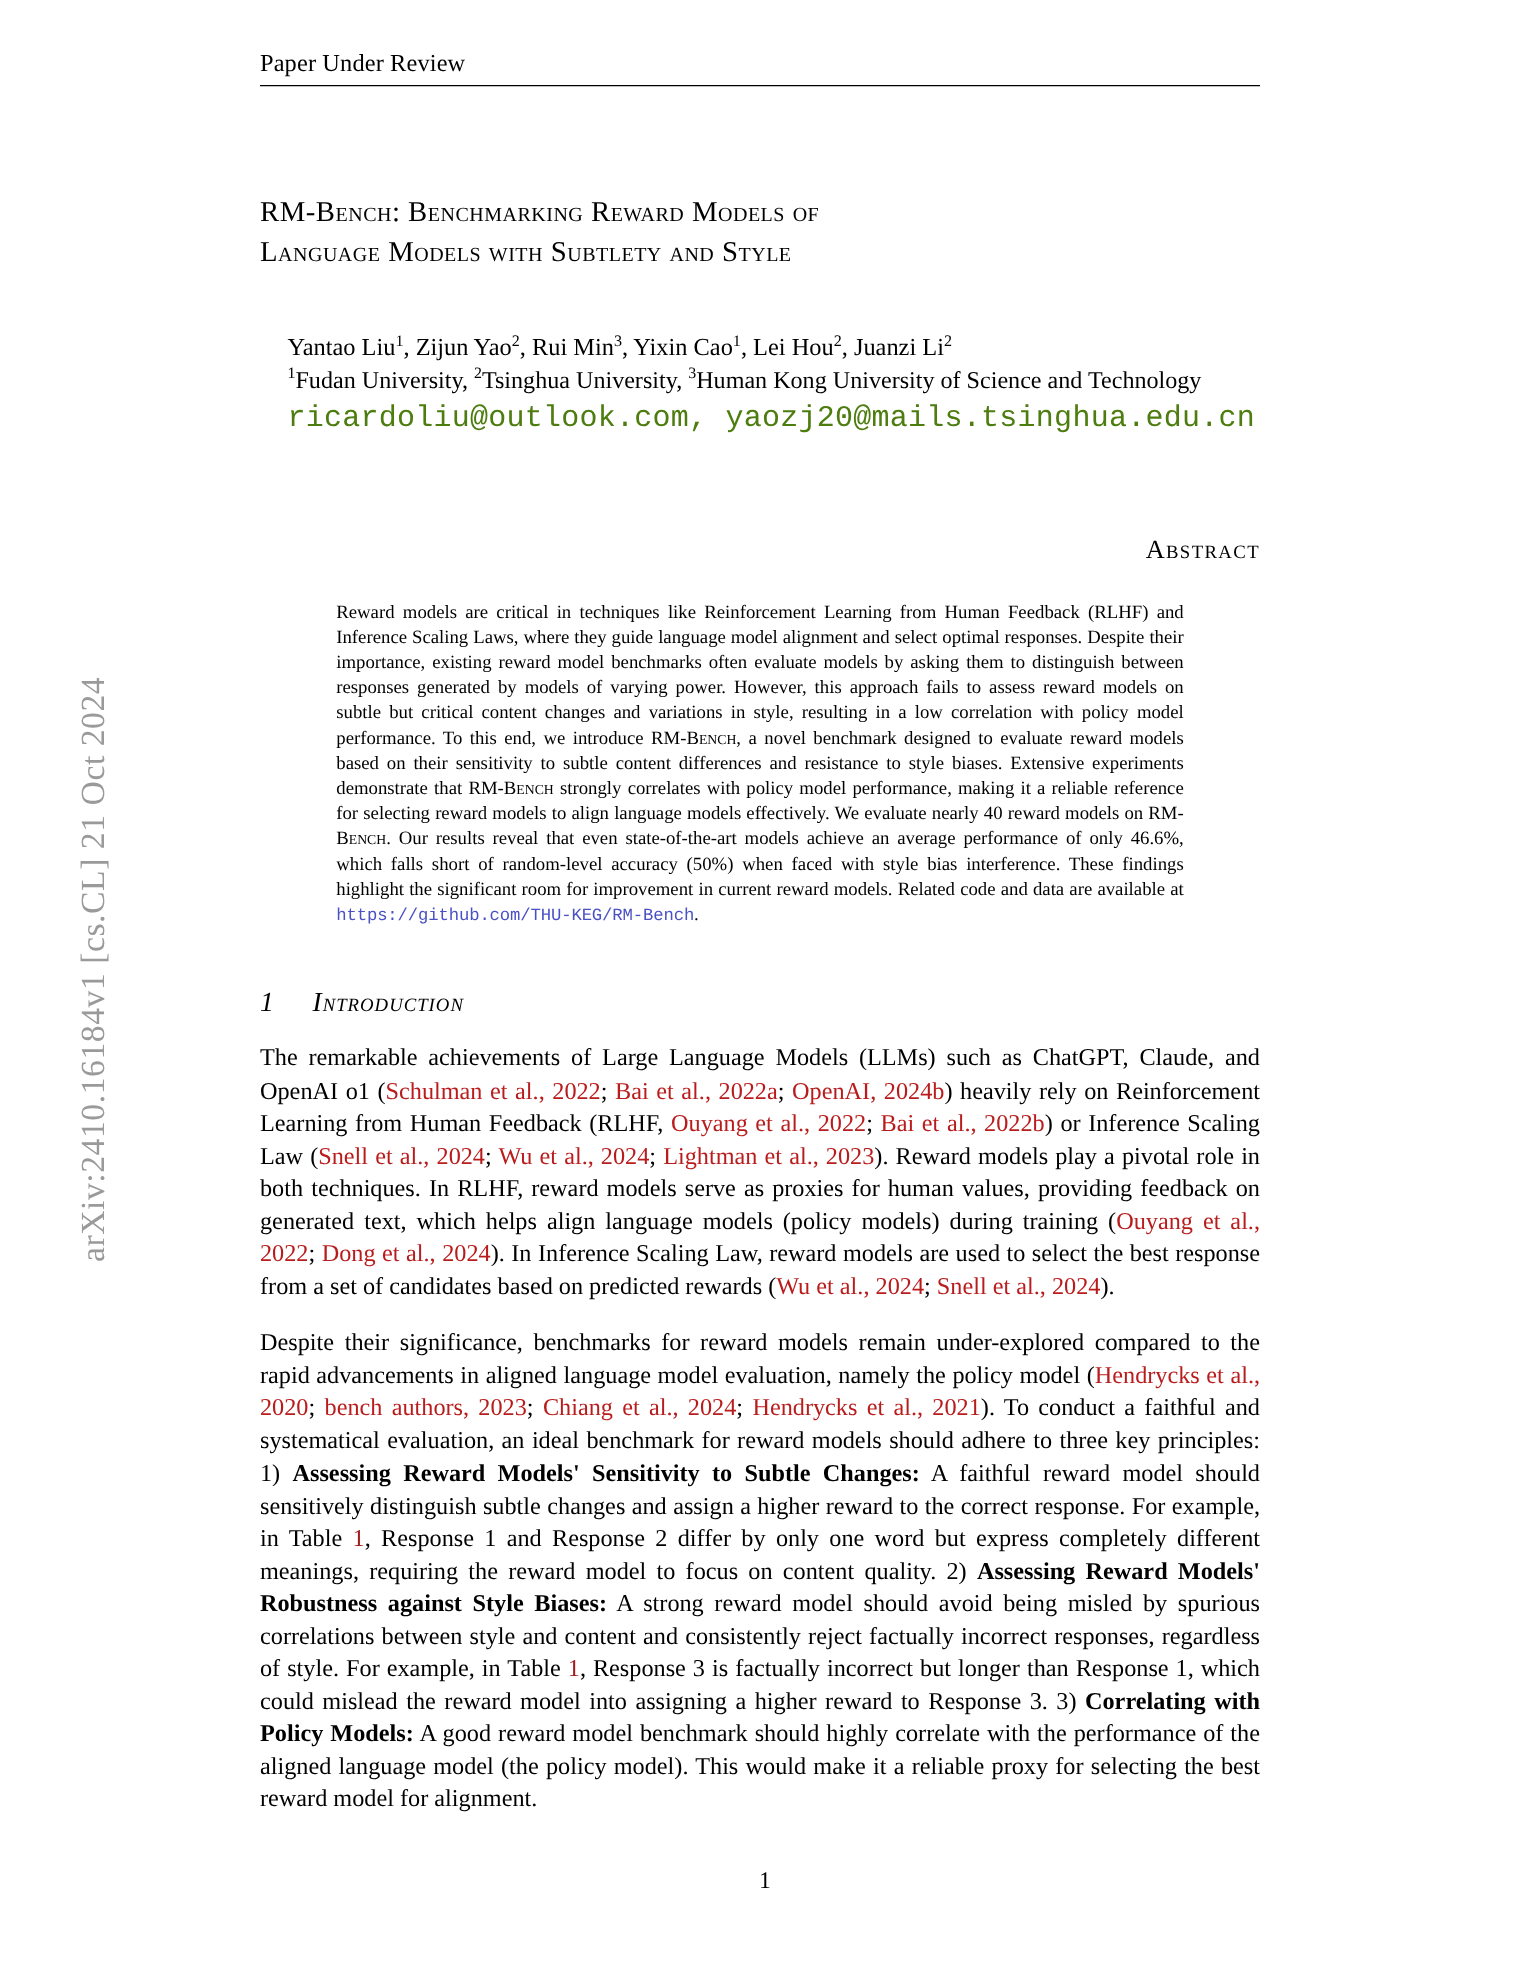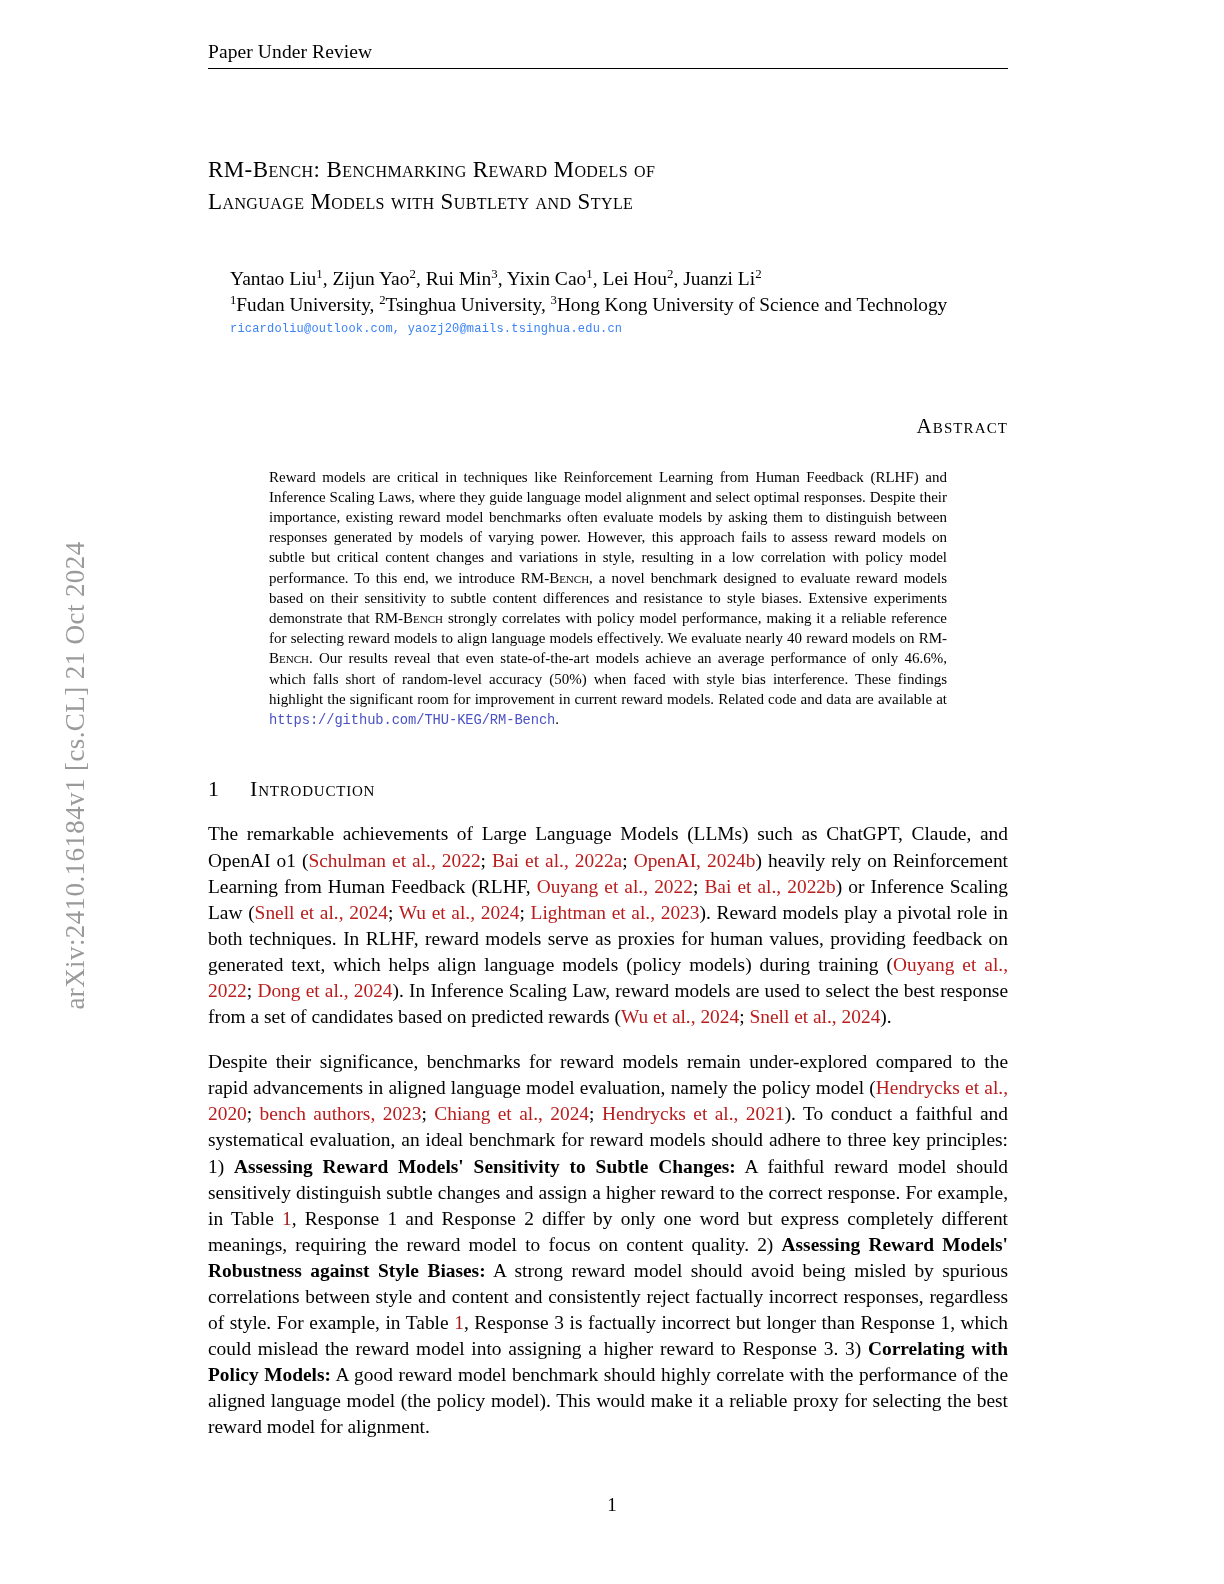--- a/index.html
+++ b/index.html
@@ -73,23 +73,23 @@
   }
   .affils {
     margin-left: 22px;
     font-size: 19.3px;
     line-height: 1.38;
   }
   .emails {
     margin-left: 22px;
     margin-top: 3px;
     font-family: "Liberation Mono", "DejaVu Sans Mono", monospace;
-    font-size: 12px;
+    font-size: 24px;
     letter-spacing: 0.2px;
-    color: #3b82f6;
+    color: #4d7c0f;
   }
   sup { font-size: 0.66em; vertical-align: super; line-height: 0; }
   
   .abstract-head {
     margin-top: 78px;
     text-align: right;
     font-variant: small-caps;
     font-size: 21px;
     letter-spacing: 1.1px;
   }
@@ -108,20 +108,21 @@
     font-size: 0.92em;
     color: #4a51c4;
     letter-spacing: -0.1px;
   }
   
   .section-head {
     margin-top: 46px;
     font-size: 22px;
     font-variant: small-caps;
     letter-spacing: 0.8px;
+    font-style: italic;
   }
   .section-head .num {
     font-variant: normal;
     display: inline-block;
     width: 42px;
   }
   .body-par {
     margin-top: 19px;
     font-size: 19.4px;
     line-height: 1.345;
@@ -160,21 +161,21 @@
 
     <div class="authors">
       <span><span>Yantao Liu</span><sup>1</sup></span>,
       <span><span>Zijun Yao</span><sup>2</sup></span>,
       <span><span>Rui Min</span><sup>3</sup></span>,
       <span><span>Yixin Cao</span><sup>1</sup></span>,
       <span><span>Lei Hou</span><sup>2</sup></span>,
       <span><span>Juanzi Li</span><sup>2</sup></span>
     </div>
 
-    <div class="affils"><sup>1</sup><span>Fudan University,</span> <sup>2</sup><span>Tsinghua University,</span> <sup>3</sup><span>Hong Kong University of Science and Technology</span></div>
+    <div class="affils"><sup>1</sup><span>Fudan University,</span> <sup>2</sup><span>Tsinghua University,</span> <sup>3</sup><span>Human Kong University of Science and Technology</span></div>
 
     <div class="emails">ricardoliu@outlook.com, yaozj20@mails.tsinghua.edu.cn</div>
 
     <div class="abstract-head">Abstract</div>
 
     <div class="abstract-body"><span>Reward models are critical in techniques like Reinforcement Learning from Human Feedback (RLHF) and Inference Scaling Laws, where they guide language model alignment and select optimal responses. Despite their importance, existing reward model benchmarks often evaluate models by asking them to distinguish between responses generated by models of varying power. However, this approach fails to assess reward models on subtle but critical content changes and variations in style, resulting in a low correlation with policy model performance. To this end, we introduce RM-</span><span class="sc">Bench</span><span>, a novel benchmark designed to evaluate reward models based on their sensitivity to subtle content differences and resistance to style biases. Extensive experiments demonstrate that RM-</span><span class="sc">Bench</span><span> strongly correlates with policy model performance, making it a reliable reference for selecting reward models to align language models effectively. We evaluate nearly 40 reward models on RM-</span><span class="sc">Bench</span><span>. Our results reveal that even state-of-the-art models achieve an average performance of only 46.6%, which falls short of random-level accuracy (50%) when faced with style bias interference. These findings highlight the significant room for improvement in current reward models. Related code and data are available at </span><span class="mono-link">https://github.com/THU-KEG/RM-Bench</span><span>.</span></div>
 
     <div class="section-head"><span class="num">1</span><span>Introduction</span></div>
 
     <div class="body-par"><span>The remarkable achievements of Large Language Models (LLMs) such as ChatGPT, Claude, and OpenAI o1 (</span><span class="cite">Schulman et al., 2022</span><span>; </span><span class="cite">Bai et al., 2022a</span><span>; </span><span class="cite">OpenAI, 2024b</span><span>) heavily rely on Reinforcement Learning from Human Feedback (RLHF, </span><span class="cite">Ouyang et al., 2022</span><span>; </span><span class="cite">Bai et al., 2022b</span><span>) or Inference Scaling Law (</span><span class="cite">Snell et al., 2024</span><span>; </span><span class="cite">Wu et al., 2024</span><span>; </span><span class="cite">Lightman et al., 2023</span><span>). Reward models play a pivotal role in both techniques. In RLHF, reward models serve as proxies for human values, providing feedback on generated text, which helps align language models (policy models) during training (</span><span class="cite">Ouyang et al., 2022</span><span>; </span><span class="cite">Dong et al., 2024</span><span>). In Inference Scaling Law, reward models are used to select the best response from a set of candidates based on predicted rewards (</span><span class="cite">Wu et al., 2024</span><span>; </span><span class="cite">Snell et al., 2024</span><span>).</span></div>

